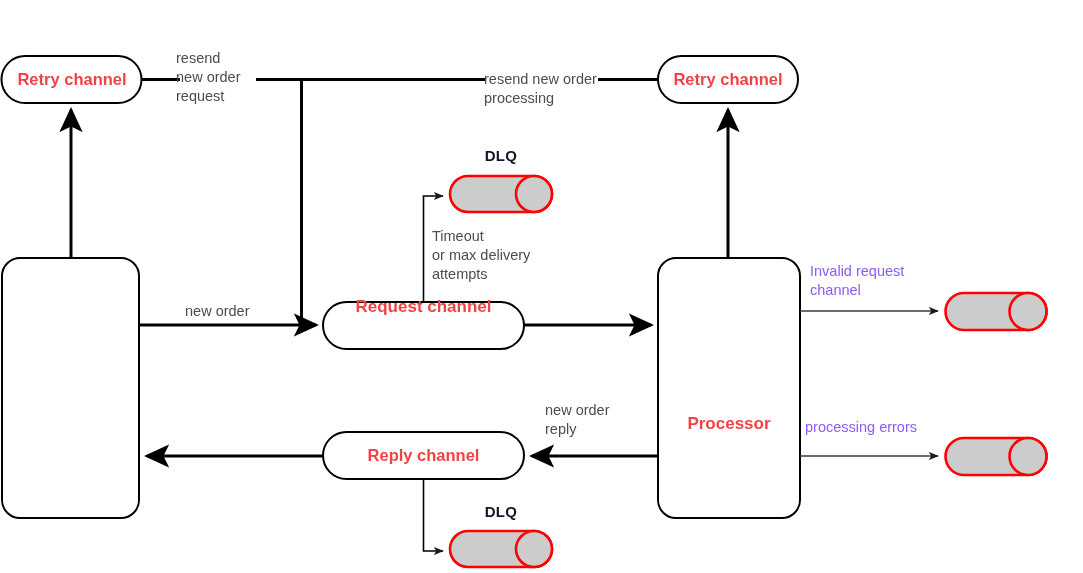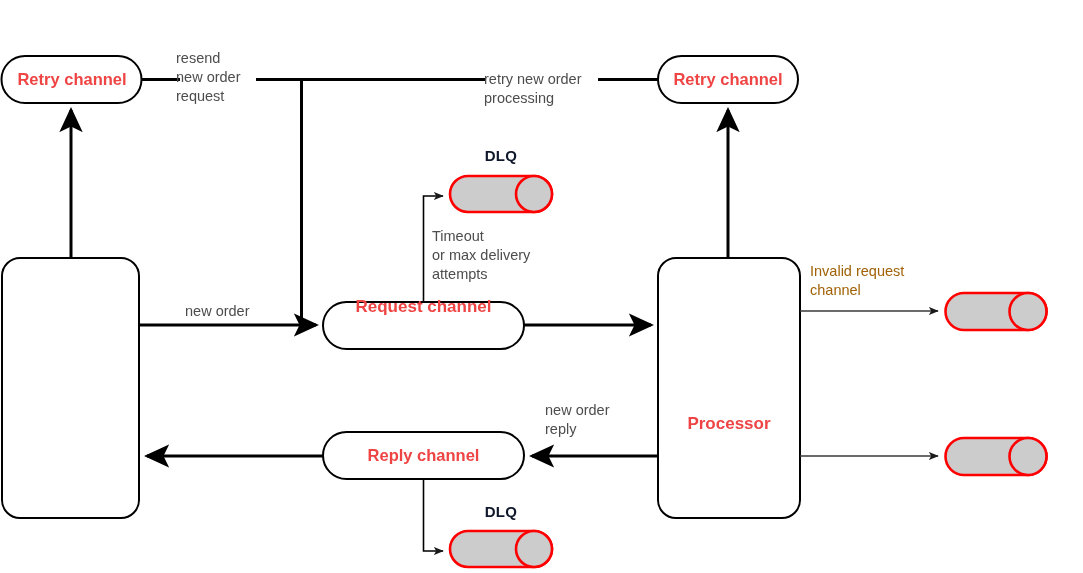--- a/index.html
+++ b/index.html
@@ -20,21 +20,21 @@
     line-height:1.1;
   }
   .edge-label{
     position:absolute;
     color:#4d4d4d;
     font-size:14.5px;
     line-height:1.32;
     text-align:left;
     white-space:pre;
   }
-  .edge-label.red{color:#a16207;}
+  .edge-label.red{color:#8b5cf6;}
   .dlq-label{
     position:absolute;
     color:#0f172a;
     font-weight:bold;
     font-size:15px;
     text-align:center;
     letter-spacing:0.3px;
   }
 </style>
 </head>
@@ -126,29 +126,30 @@
   <div class="node-label" style="left:323px;top:432px;width:201px;height:47px;font-size:16.5px;">Reply channel</div>
 
   <div class="dlq-label" style="left:451px;top:147px;width:100px;">DLQ</div>
 
   <div class="dlq-label" style="left:451px;top:503px;width:100px;">DLQ</div>
 
   <div class="edge-label" style="left:176px;top:49px;width:84px;">resend
 new order
 request</div>
 
-  <div class="edge-label" style="left:484px;top:70px;width:116px;">retry new order
+  <div class="edge-label" style="left:484px;top:70px;width:116px;">resend new order
 processing</div>
 
   <div class="edge-label" style="left:432px;top:227px;width:128px;text-align:left;">Timeout
 or max delivery
 attempts</div>
 
   <div class="edge-label" style="left:185px;top:302px;width:86px;">new order</div>
 
   <div class="edge-label" style="left:545px;top:401px;width:90px;">new order
 reply</div>
 
   <div class="edge-label red" style="left:810px;top:262px;width:126px;">Invalid request
 channel</div>
 
+  <div class="edge-label red" style="left:805px;top:418px;width:136px;text-align:left;">processing errors</div>
 
 </div>
 
 </body></html>

